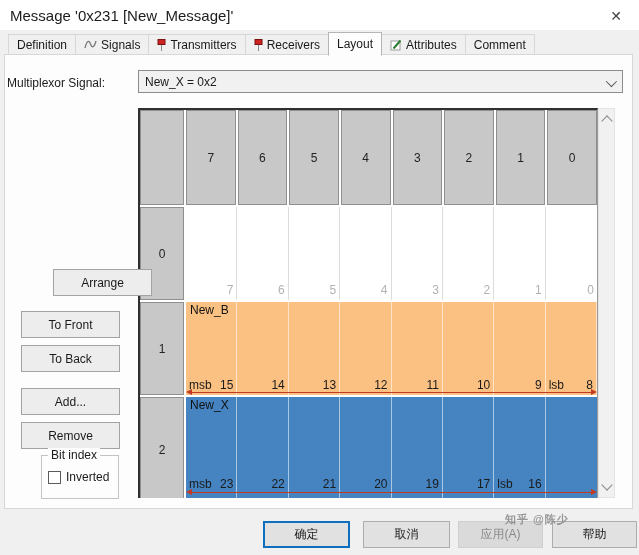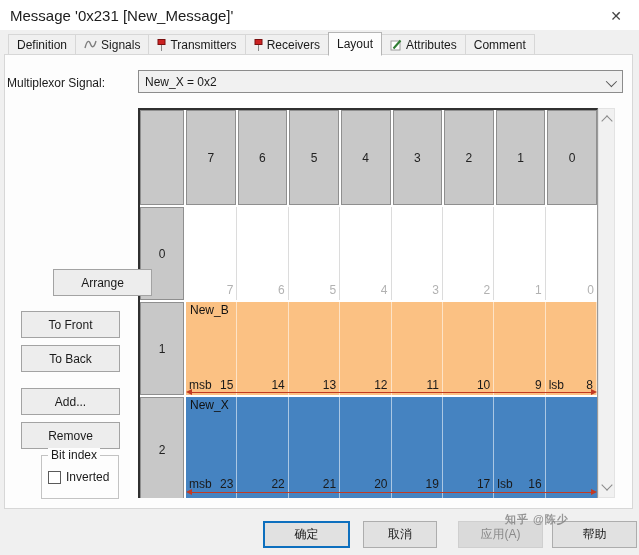--- a/index.html
+++ b/index.html
@@ -65,21 +65,21 @@
     background:#ededed;border:1px solid #a3a3a3;display:flex;align-items:center;justify-content:center;cursor:default;}
   .groupbox{position:absolute;left:16px;top:400px;width:78px;height:44px;box-sizing:border-box;
     border:1px solid #c3c3c3;margin-left:20px;}
   .grouplabel{position:absolute;top:-8px;left:6px;background:#fdfdfd;padding:0 3px;}
   .checkrow{position:absolute;left:6px;top:14px;display:flex;align-items:center;gap:5px;}
   .checkbox{width:13px;height:13px;background:#fff;border:1px solid #5a5a5a;box-sizing:border-box;}
   
   .fbtn{position:absolute;top:521px;height:27px;box-sizing:border-box;
     background:#e1e1e1;border:1px solid #adadad;display:flex;align-items:center;justify-content:center;cursor:default;}
   .fbtn.ok{left:263px;width:87px;border:2px solid #0d6fbe;}
-  .fbtn.cancel{left:363px;width:74px;}
+  .fbtn.cancel{left:363px;width:87px;}
   .fbtn.apply{left:458px;width:85px;background:#dadada;border-color:#cfcfcf;color:#8a8a8a;}
   .fbtn.help{left:552px;width:85px;}
   .watermark{position:absolute;left:505px;top:512px;font-size:11px;font-weight:bold;
     color:rgba(120,120,120,0.75);z-index:6;pointer-events:none;white-space:nowrap;letter-spacing:1px;}
 </style>
 </head>
 <body>
 
 <div class="titlebar">
   <span class="title">Message '0x231 [New_Message]'</span>

